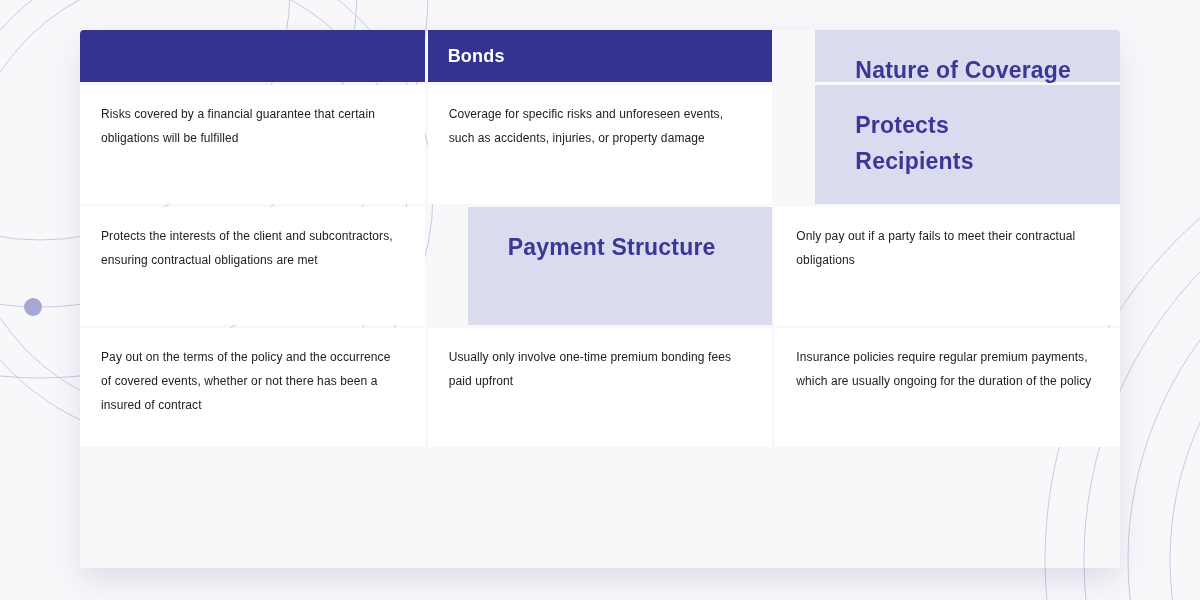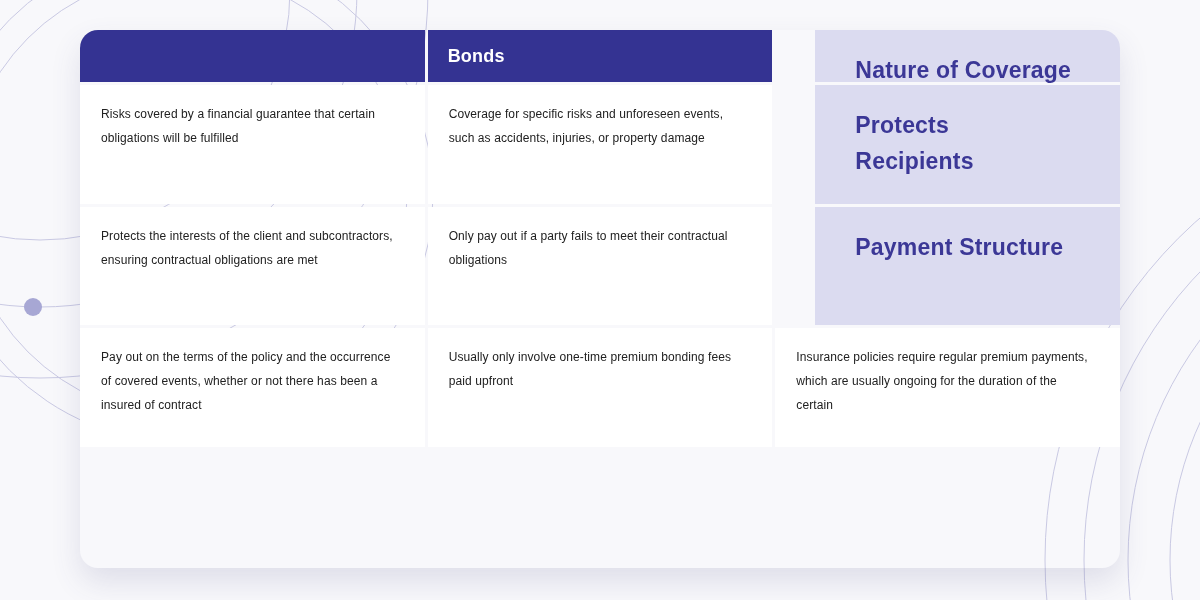--- a/index.html
+++ b/index.html
@@ -23,21 +23,21 @@
     position:absolute;inset:0;width:1200px;height:600px;
   }
   .decor circle.ring{fill:none;stroke:var(--circle-stroke);stroke-width:1;}
   .decor circle.dot{fill:var(--dot);stroke:none;}
   .cmp-table{
     position:absolute;left:80px;top:30px;width:1040px;height:538px;
     display:grid;
     grid-template-columns:1fr 1fr 1fr;
     grid-template-rows:52px 1fr 1fr 1fr 1fr;
     gap:3px;
-    border-radius:18px;
+    border-radius:4px;
     overflow:hidden;
     box-shadow:0 14px 30px rgba(70,70,130,0.14);
   }
   .cell{min-width:0;}
   .cell.head{
     background:var(--header-bg);
     color:var(--header-text);
     display:flex;align-items:center;
     padding-left:20px;
     font-size:18px;font-weight:bold;letter-spacing:0.2px;
@@ -91,19 +91,19 @@
   <div class="cell head">Bonds</div>
 
   <div class="cell label">Nature of Coverage</div>
   <div class="cell body">Risks covered by a financial guarantee that certain obligations will be fulfilled</div>
   <div class="cell body">Coverage for specific risks and unforeseen events, such as accidents, injuries, or property damage</div>
 
   <div class="cell label">Protects
 Recipients</div>
   <div class="cell body">Protects the interests of the client and subcontractors, ensuring contractual obligations are met</div>
 
+  <div class="cell label">Payment Structure</div>
   <div class="cell body">Only pay out if a party fails to meet their contractual obligations</div>
-  <div class="cell label">Payment Structure</div>
   <div class="cell body">Pay out on the terms of the policy and the occurrence of covered events, whether or not there has been a insured of contract</div>
 
   <div class="cell body">Usually only involve one-time premium bonding fees paid upfront</div>
-  <div class="cell body">Insurance policies require regular premium payments, which are usually ongoing for the duration of the certain</div>
+  <div class="cell body">Insurance policies require regular premium payments, which are usually ongoing for the duration of the policy</div>
 </div>
 
 </body></html>

